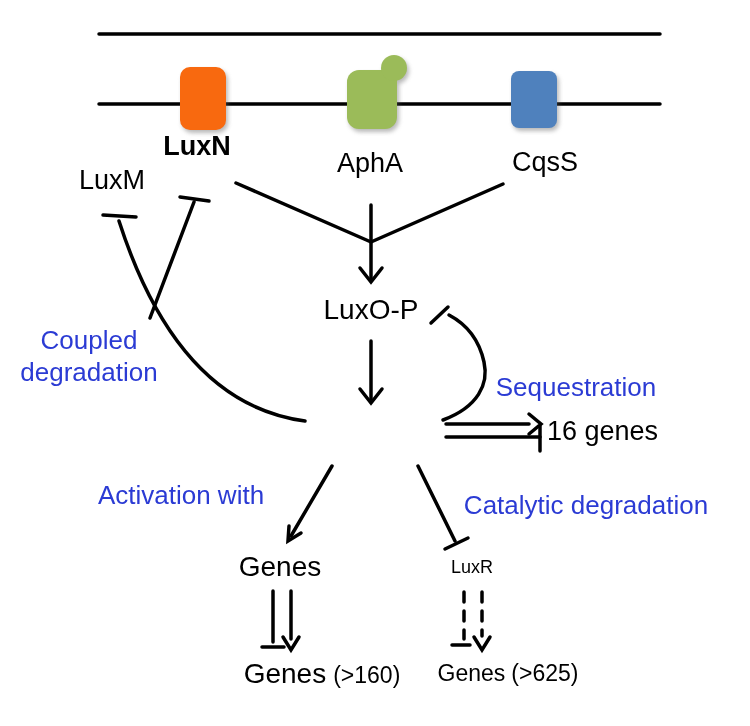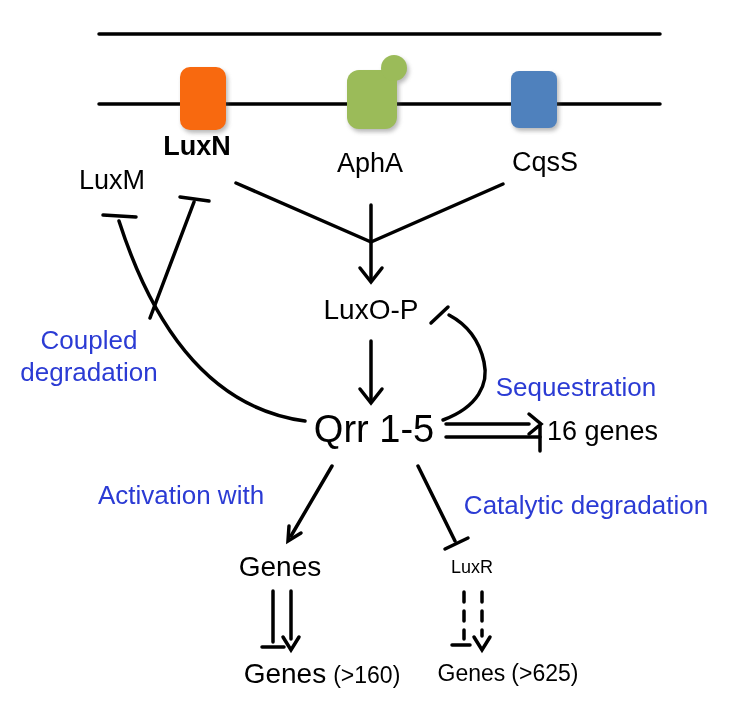--- a/index.html
+++ b/index.html
@@ -125,21 +125,20 @@
       <path class="wire dash" d="M482,592 V636"></path>
       <path class="wire" d="M474,637 L482,650 L490,637"></path>
     </g>
   </svg>
 
   <div class="lbl lbl-luxm">LuxM</div>
   <div class="lbl lbl-luxn">LuxN</div>
   <div class="lbl lbl-luxpq">AphA</div>
   <div class="lbl lbl-cqss">CqsS</div>
   <div class="lbl lbl-luxop">LuxO-P</div>
-  <div class="lbl lbl-qrr">Qrr 1-5</div>
   <div class="lbl lbl-16g">16 genes</div>
   <div class="lbl lbl-apha">Genes</div>
   <div class="lbl lbl-luxr">LuxR</div>
 
   <div class="lbl lbl-g160">
     <span class="genes-main">Genes</span><span class="genes-count">(&gt;160)</span>
   </div>
   <div class="lbl lbl-g625">
     <span class="genes-main-sm">Genes</span><span class="genes-count-sm">(&gt;625)</span>
   </div>

